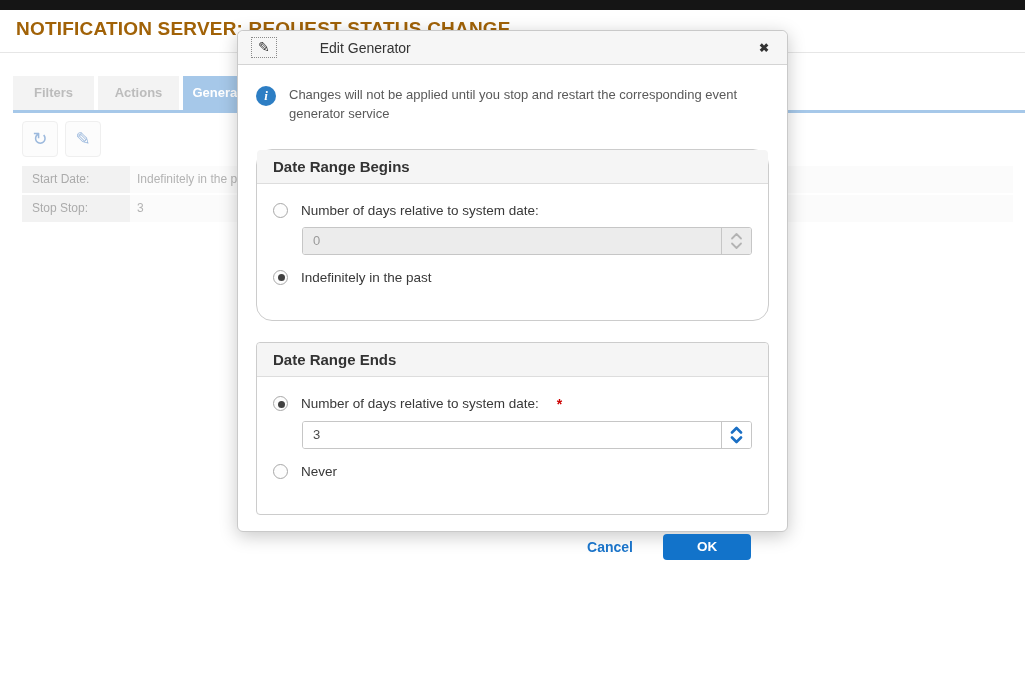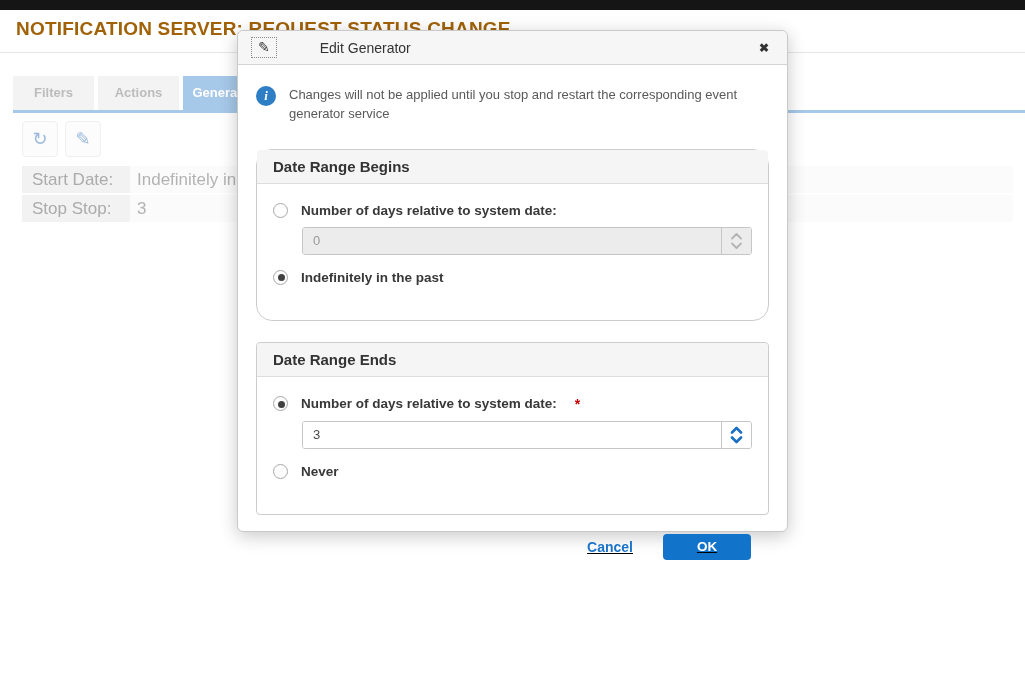--- a/index.html
+++ b/index.html
@@ -16,21 +16,21 @@
   .tab { width:81px; height:34px; line-height:34px; text-align:center; font-size:13px; font-weight:bold;
          background:#f3f3f3; color:#bcbcbc; cursor:pointer; }
   .tab.active { background:#a6c8e9; color:#fff; }
   #tab-underline { left:13px; top:110px; width:1012px; height:3px; background:#a6c8e9; }
 
   #toolbar { left:22px; top:121px; display:flex; gap:7px; }
   .tool-btn { width:36px; height:36px; border:1px solid #efefef; border-radius:4px; background:#fcfcfc;
               display:flex; align-items:center; justify-content:center; color:#9cb9dd; font-size:18px; cursor:pointer; }
 
   #detail-rows { left:22px; top:166px; width:991px; }
-  .detail-row { display:flex; height:27px; margin-bottom:2px; background:#fbfbfb; font-size:17px; }
+  .detail-row { display:flex; height:27px; margin-bottom:2px; background:#fbfbfb; font-size:12px; }
   .detail-label { width:108px; background:#f2f2f2; color:#ababab; line-height:27px; padding-left:10px; }
   .detail-value { margin-left:7px; color:#b3b3b3; line-height:27px; white-space:nowrap; }
 
   
   #dialog { left:237px; top:30px; width:551px; height:502px; background:#fff;
             border:1px solid #c9c9c9; border-radius:6px; box-shadow:0 4px 18px rgba(0,0,0,.22); z-index:10; }
   #dialog-header { height:34px; background:#f6f6f6; border-bottom:1px solid #d4d4d4;
                    border-radius:6px 6px 0 0; display:flex; align-items:center; padding:0 13px; }
   #dialog-pencil-box { border:1px dotted #8a8a8a; padding:2px 6px 3px 6px; margin-right:9px;
                        color:#2d2d2d; font-size:14px; line-height:1; }
@@ -49,38 +49,38 @@
   .panel-2 { margin-top:21px; }
   .panel-header { height:34px; background:#f5f5f5; border-bottom:1px solid #ddd; border-radius:4px 4px 0 0;
                   line-height:33px; padding-left:16px; font-size:15px; font-weight:bold; color:#333; }
   .panel-body { padding:19px 16px 20px 16px; }
 
   .option-row { display:flex; align-items:center; gap:13px; cursor:pointer; }
   .radio { width:15px; height:15px; border:1px solid #a8a8a8; border-radius:50%; background:#fdfdfd;
            flex:0 0 15px; position:relative; }
   .radio.selected::after { content:""; position:absolute; left:3.5px; top:3.5px; width:7px; height:7px;
                            border-radius:50%; background:#414141; }
-  .option-label { font-size:13.5px; font-weight:bold; color:#383838; }
+  .option-label { font-size:13.5px; font-weight:normal; color:#383838; }
   .req-star { color:#cc0000; font-weight:bold; margin-left:5px; font-size:14px; }
 
   .num-group { display:flex; margin:9px 0 15px 29px; height:28px; border:1px solid #c6c6c6; border-radius:3px;
                overflow:hidden; }
   .num-input { flex:1; border:none; outline:none; padding:0 10px; font-size:13px;
                font-family:"Liberation Sans", sans-serif; color:#4a4a4a; background:#fff; }
   .num-group.disabled .num-input { background:#ececec; color:#9a9a9a; }
   .spinner { width:30px; border-left:1px solid #c6c6c6; display:flex; flex-direction:column;
              align-items:center; justify-content:center; gap:2px; background:#fff; cursor:pointer; }
   .num-group.disabled .spinner { background:#ececec; }
   .spinner svg { display:block; }
   .spinner polyline { fill:none; stroke:#1b6fc4; stroke-width:2.6; stroke-linecap:round; stroke-linejoin:round; }
   .num-group.disabled .spinner polyline { stroke:#b3b3b3; stroke-width:1.8; }
   .row-space { height:15px; }
 
   #dialog-footer { display:flex; align-items:center; justify-content:flex-end; gap:30px;
-                   margin-top:19px; padding-right:18px;text-decoration:underline; }
+                   margin-top:19px; padding-right:18px; }
   #cancel-btn { font-size:14px; font-weight:bold; color:#1a73c8; cursor:pointer; }
   #ok-btn { width:88px; height:26px; background:#1273ca; border:none; border-radius:4px;
             color:#fff; font-weight:bold; font-size:13.5px; text-align:center; line-height:26px; cursor:pointer; }
 </style>
 </head>
 <body>
 
 <div id="topbar" class="abs"></div>
 
 <div id="titlebar" class="abs">

